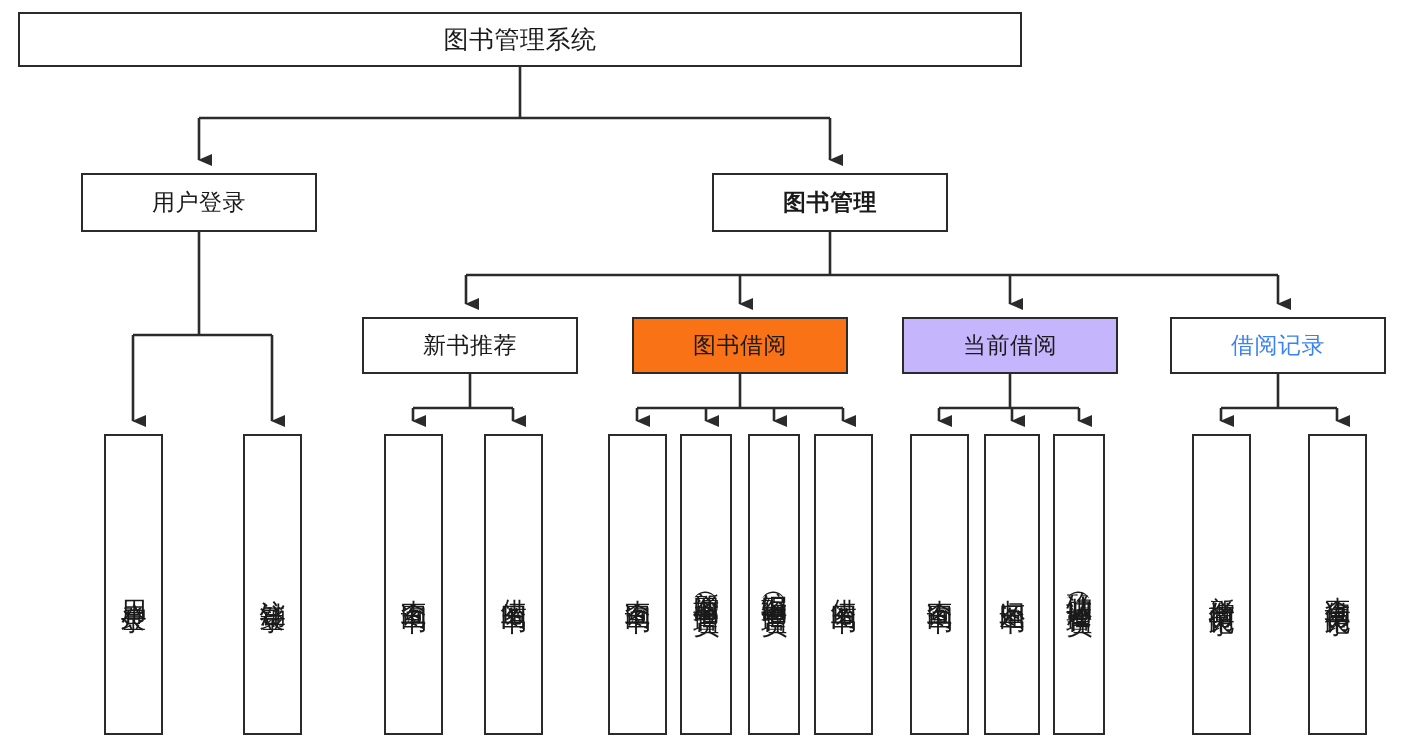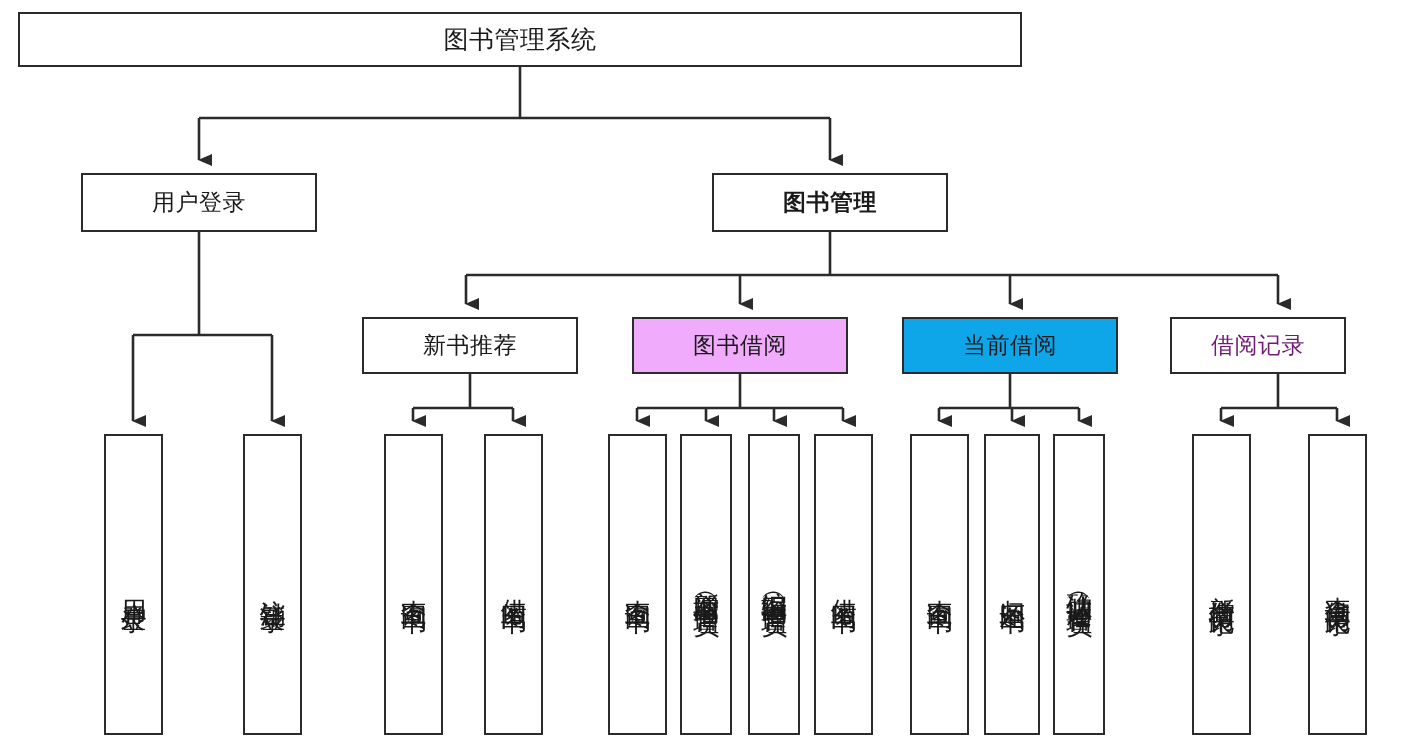--- a/index.html
+++ b/index.html
@@ -139,27 +139,27 @@
   <div class="node branch" style="left: 81px; top: 173px; width: 236px; height: 59px; border-color: rgb(43, 43, 43); background: rgb(255, 255, 255); color: rgb(26, 26, 26);">
     <span class="node-label">用户登录</span>
   </div>
   <div class="node branch" style="left: 712px; top: 173px; width: 236px; height: 59px; border-color: rgb(43, 43, 43); background: rgb(255, 255, 255); color: rgb(26, 26, 26); font-weight: bold;">
     <span class="node-label">图书管理</span>
   </div>
 
   <div class="node branch" style="left: 362px; top: 317px; width: 216px; height: 57px; border-color: rgb(43, 43, 43); background: rgb(255, 255, 255); color: rgb(26, 26, 26); align-items: center;">
     <span class="node-label">新书推荐</span>
   </div>
-  <div class="node branch" style="left: 632px; top: 317px; width: 216px; height: 57px; border-color: rgb(43, 43, 43); background: #f0abfc; color: rgb(26, 26, 26);">
+  <div class="node branch" style="left: 632px; top: 317px; width: 216px; height: 57px; border-color: rgb(43, 43, 43); background: #f97316; color: rgb(26, 26, 26);">
     <span class="node-label">图书借阅</span>
   </div>
-  <div class="node branch" style="left: 902px; top: 317px; width: 216px; height: 57px; border-color: rgb(43, 43, 43); background: #0ea5e9; color: rgb(26, 26, 26);">
+  <div class="node branch" style="left: 902px; top: 317px; width: 216px; height: 57px; border-color: rgb(43, 43, 43); background: #c4b5fd; color: rgb(26, 26, 26);">
     <span class="node-label">当前借阅</span>
   </div>
-  <div class="node branch" style="left: 1170px; top: 317px; width: 176px; height: 57px; border-color: rgb(43, 43, 43); background: rgb(255, 255, 255); color: #701a75;">
+  <div class="node branch" style="left: 1170px; top: 317px; width: 216px; height: 57px; border-color: rgb(43, 43, 43); background: rgb(255, 255, 255); color: #3b82f6;">
     <span class="node-label">借阅记录</span>
   </div>
 
   <div class="node leaf" style="left: 104px; top: 434px; width: 59px; height: 301px; border-color: rgb(43, 43, 43); background: rgb(255, 255, 255); color: rgb(26, 26, 26);">
     <span class="node-label">用户登录</span>
   </div>
   <div class="node leaf" style="left: 243px; top: 434px; width: 59px; height: 301px; border-color: rgb(43, 43, 43); background: rgb(255, 255, 255); color: rgb(26, 26, 26);">
     <span class="node-label">注销登录</span>
   </div>
   <div class="node leaf" style="left: 384px; top: 434px; width: 59px; height: 301px; border-color: rgb(43, 43, 43); background: rgb(255, 255, 255); color: rgb(26, 26, 26);">

